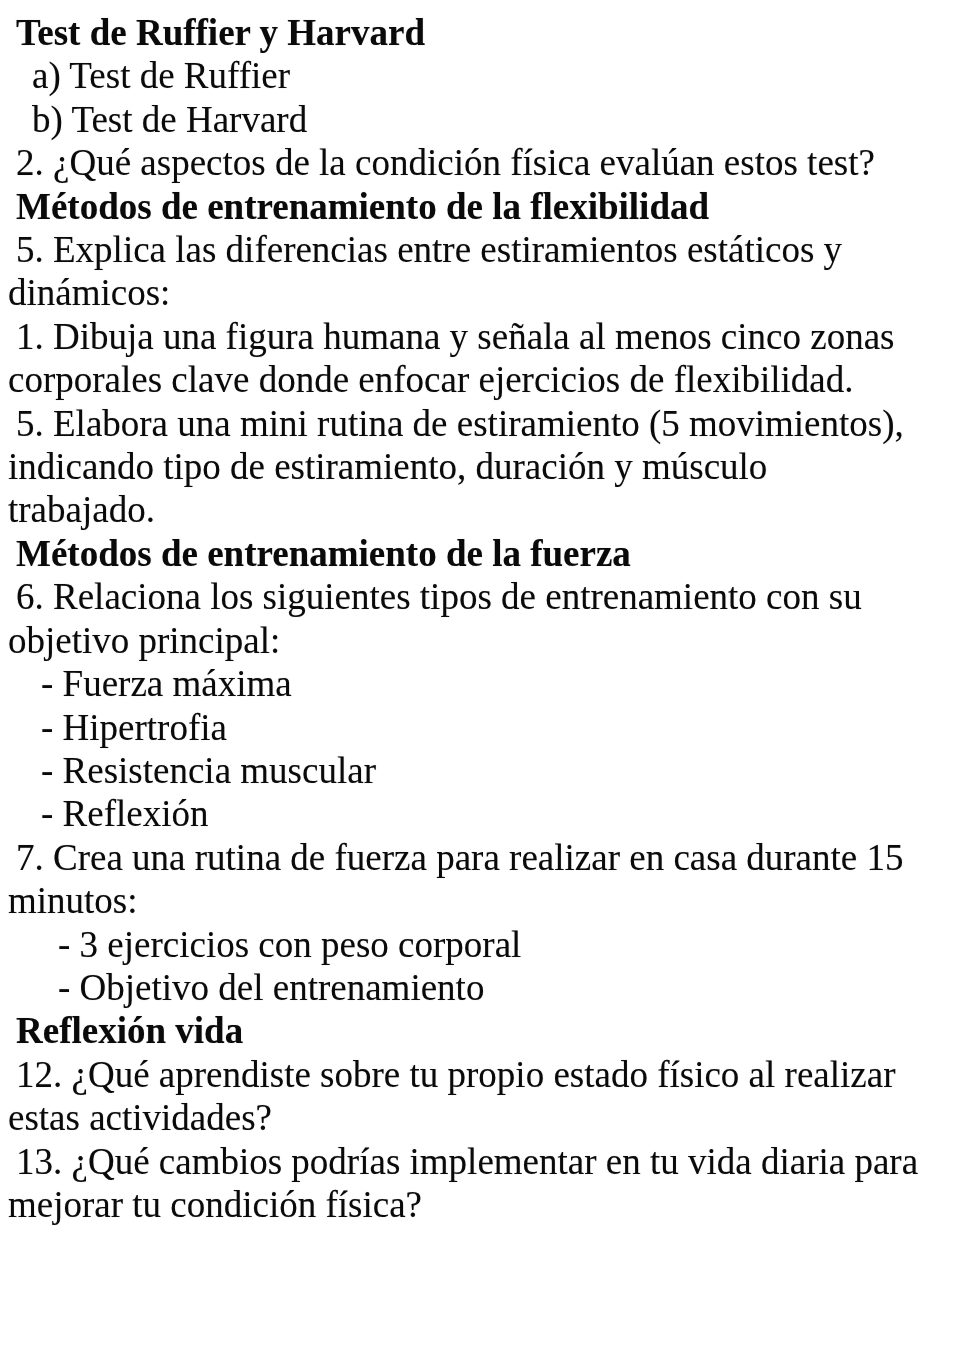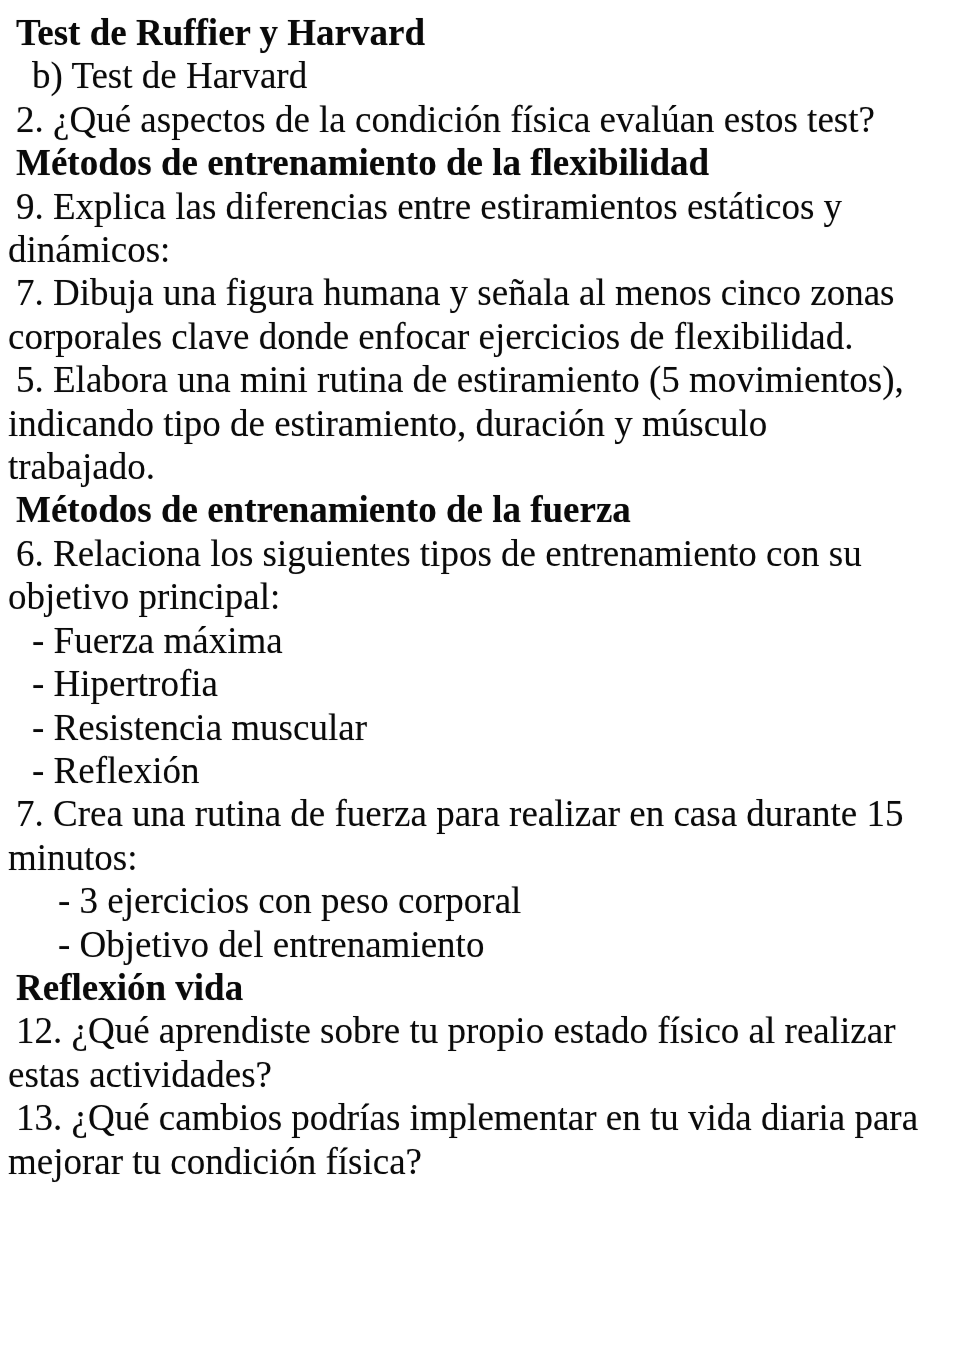--- a/index.html
+++ b/index.html
@@ -25,34 +25,35 @@
     text-shadow: 0 0 1px rgba(0,0,0,0.30);
   }
   .block {
     margin: 0;
     text-indent: 8px;
     white-space: normal;
     word-spacing: normal;
   }
   .block.heading { font-weight: bold; }
   .block.sub   { margin-left: 16px; }
-  .block.dash  { margin-left: 16px; }
+  .block.dash  { margin-left: 25px; }
   .block.dash2 { margin-left: 42px; }
 </style>
 </head>
 <body>
 
 <div class="page">
   <div class="doc" id="doc">
       <p class="block heading">Test de Ruffier y Harvard</p>
+      <p class="block sub">a) Test de Ruffier</p>
       <p class="block sub">b) Test de Harvard</p>
       <p class="block body">2. ¿Qué aspectos de la condición física evalúan estos test?</p>
       <p class="block heading">Métodos de entrenamiento de la flexibilidad</p>
-      <p class="block body">9. Explica las diferencias entre estiramientos estáticos y dinámicos:</p>
-      <p class="block body">7. Dibuja una figura humana y señala al menos cinco zonas corporales clave donde enfocar ejercicios de flexibilidad.</p>
+      <p class="block body">5. Explica las diferencias entre estiramientos estáticos y dinámicos:</p>
+      <p class="block body">1. Dibuja una figura humana y señala al menos cinco zonas corporales clave donde enfocar ejercicios de flexibilidad.</p>
       <p class="block body">5. Elabora una mini rutina de estiramiento (5 movimientos), indicando tipo de estiramiento, duración y músculo trabajado.</p>
       <p class="block heading">Métodos de entrenamiento de la fuerza</p>
       <p class="block body">6. Relaciona los siguientes tipos de entrenamiento con su objetivo principal:</p>
       <p class="block dash">- Fuerza máxima</p>
       <p class="block dash">- Hipertrofia</p>
       <p class="block dash">- Resistencia muscular</p>
       <p class="block dash">- Reflexión</p>
       <p class="block body">7. Crea una rutina de fuerza para realizar en casa durante 15 minutos:</p>
       <p class="block dash2">- 3 ejercicios con peso corporal</p>
       <p class="block dash2">- Objetivo del entrenamiento</p>

